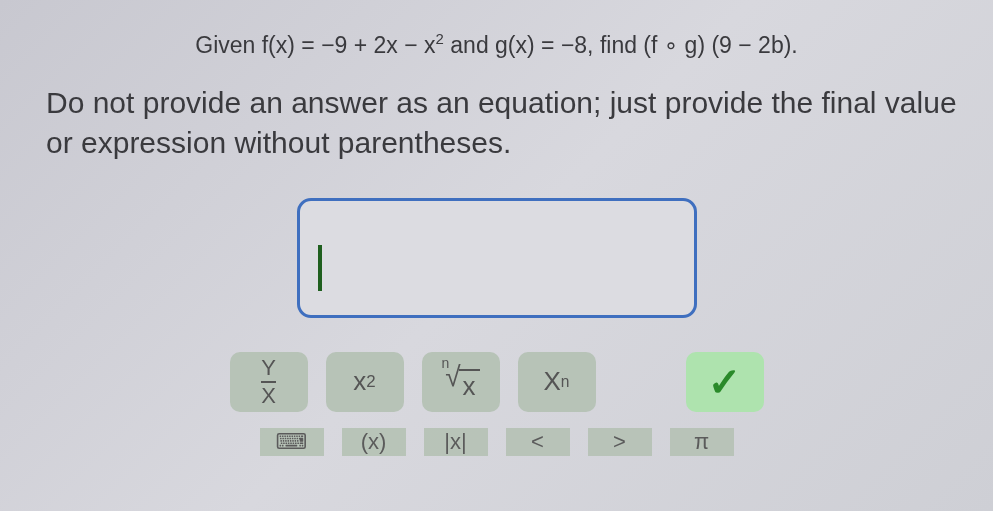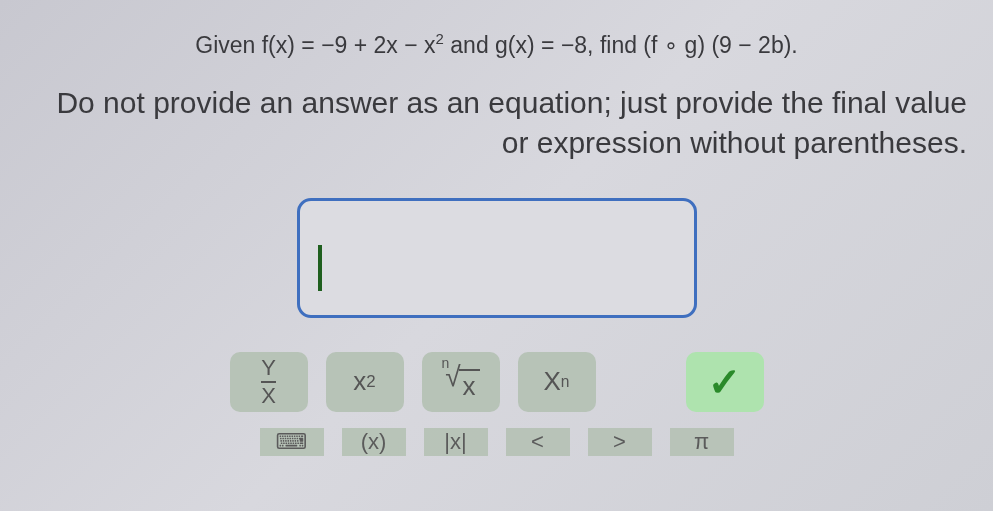--- a/index.html
+++ b/index.html
@@ -17,22 +17,22 @@
     position: relative;
   }
   .line1 {
     font-size: 23px;
     text-align: center;
     margin: 12px 0 24px 0;
     white-space: nowrap;
   }
   .line2 {
     font-size: 30px;
-    text-align: right;
-    margin: 0 0 34px 8px;
+    text-align: left;
+    margin: 0 0 34px 20px;
     line-height: 1.35;
   }
   .sup { font-size: 0.65em; vertical-align: super; }
   .answer-wrap { text-align: center; margin-bottom: 34px; }
   .answer-box {
     display: inline-block;
     width: 400px; height: 120px;
     border: 3px solid #3f6fbf;
     border-radius: 14px;
     background: #dcdce1;

